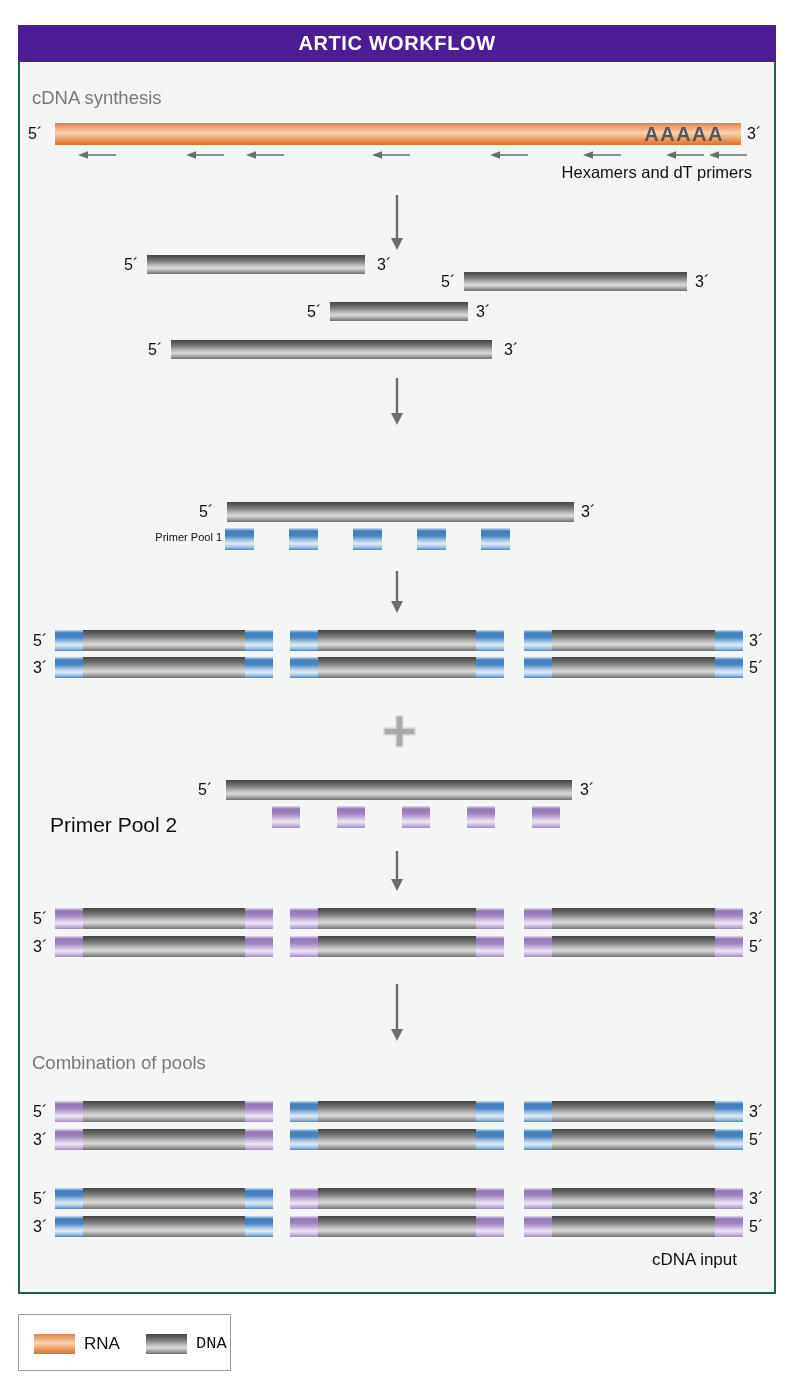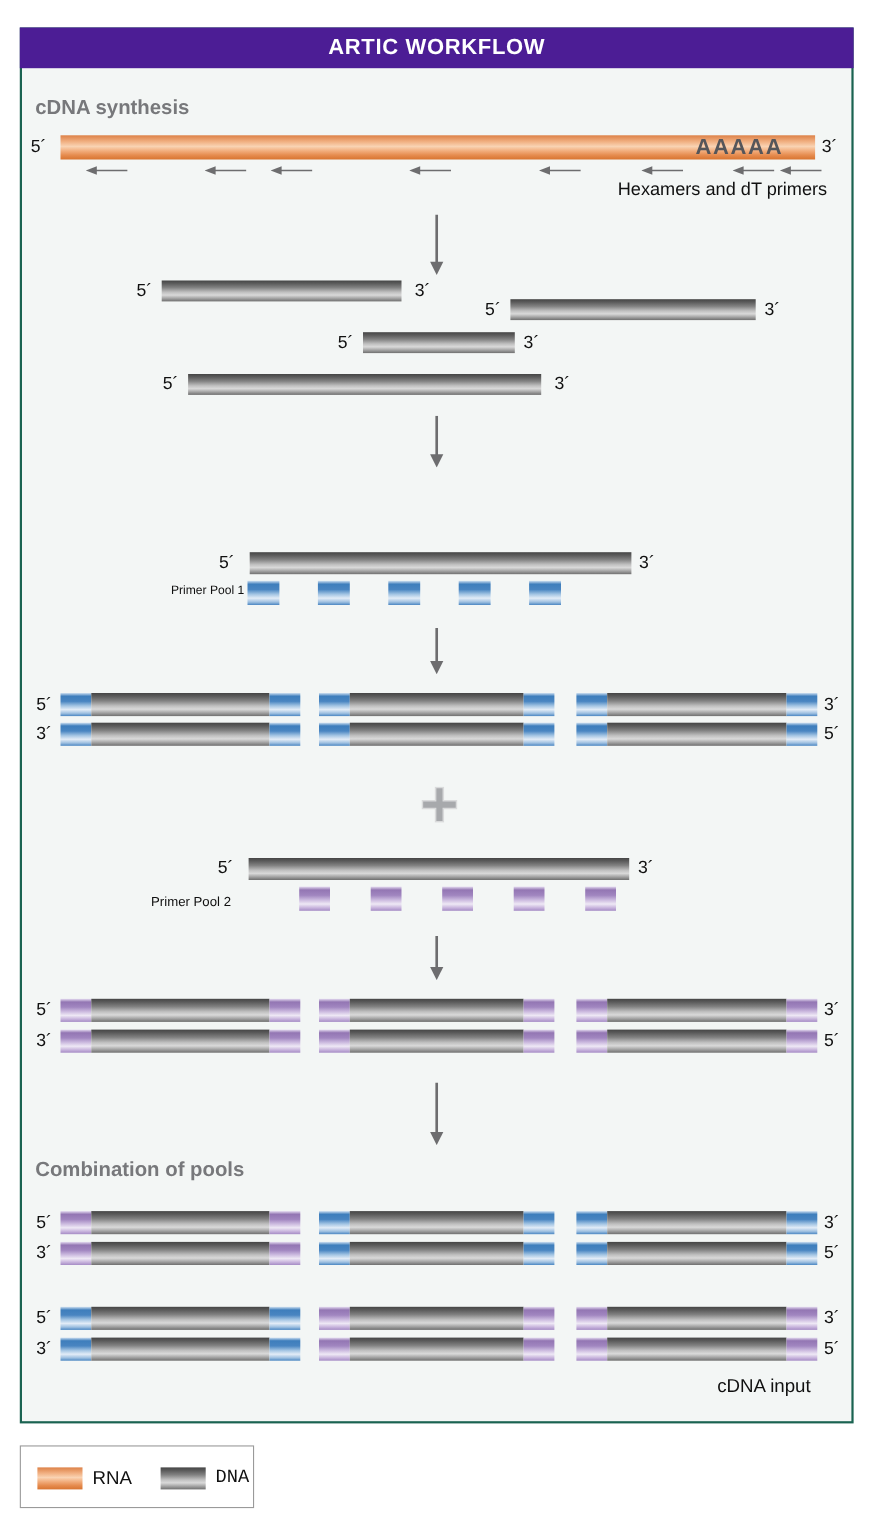--- a/index.html
+++ b/index.html
@@ -6,29 +6,29 @@
   .page{position:relative;width:794px;height:1389px;background:#ffffff;
         font-family:"Liberation Sans",sans-serif;overflow:hidden;}
   .abs{position:absolute;}
   
   .main-box{left:18px;top:25px;width:758px;height:1269px;box-sizing:border-box;
             border:2px solid #1a6351;background:#f3f6f5;}
   .header-bar{left:18px;top:25px;width:758px;height:37px;box-sizing:border-box;
               background:#4c1d95;display:flex;align-items:center;justify-content:center;}
   .header-bar span{color:#ffffff;font-size:20px;font-weight:bold;letter-spacing:.6px;}
   
-  .sec-heading{position:absolute;font-size:18.5px;font-weight:bold;color:#77787b;white-space:nowrap;}
+  .sec-heading{position:absolute;font-size:18.5px;font-weight:normal;color:#77787b;white-space:nowrap;}
   .lbl{position:absolute;font-size:16px;color:#101010;white-space:nowrap;}
   .note{position:absolute;font-size:16.5px;color:#101010;white-space:nowrap;}
   
   .rna-g{background:linear-gradient(180deg,#dd8147 0%,#f2b386 28%,#f9d3b3 46%,#f2ae7e 64%,#e68c4f 82%,#d87430 100%);}
   .g-bar{background:linear-gradient(180deg,#454545 0%,#5b5b5b 14%,#828282 34%,#c0c0c0 56%,#d9d9d9 70%,#a9a9a9 84%,#6f6f6f 100%);}
   .blue-g{background:linear-gradient(180deg,#cfe0f1 0%,#3e7ebc 14%,#4985c1 36%,#a5c6e4 56%,#e2ecf7 72%,#9dbfe0 88%,#4a86c2 100%);}
   .purple-g{background:linear-gradient(180deg,#e4dbf0 0%,#9376b3 14%,#a186c0 36%,#cdbce0 56%,#eee8f5 72%,#c7b3dc 88%,#a58bc5 100%);}
-  .polya{position:absolute;right:29px;top:0;line-height:22px;font-weight:bold;
+  .polya{position:absolute;right:17px;top:0;line-height:22px;font-weight:bold;
          font-size:20px;color:#55565a;letter-spacing:1.5px;text-align:right;}
   
   .amp{position:absolute;height:21px;display:flex;}
   .amp span{display:block;height:100%;}
   .amp .end{width:28px;}
   .amp .mid{flex:1;}
   
   .primer{position:absolute;width:29px;height:22px;}
   
   .legend-box{left:18px;top:1314px;width:213px;height:57px;box-sizing:border-box;
@@ -168,21 +168,21 @@
   <div class="lbl" style="left:749px;top:657px;line-height:21px;">5´</div>
 
   <svg class="abs" style="left:383px;top:715px;" width="33" height="33" viewBox="0 0 33 33">
       <path d="M13 1 h7 v12 h12 v7 h-12 v12 h-7 v-12 h-12 v-7 h12 z" fill="#a7a9ac" stroke="#d9dadb" stroke-width="1.4"></path>
     </svg>
 
   <div class="lbl" style="left:198px;top:780px;line-height:20px;">5´</div>
   <div class="abs g-bar" style="left:226px;top:780px;width:346px;height:20px;"></div>
   <div class="lbl" style="left:580px;top:780px;line-height:20px;">3´</div>
 
-  <div class="note" style="left:50px;top:813px;width:160px;text-align:right;font-size:12px;">Primer Pool 2</div>
+  <div class="note" style="left:50px;top:813px;width:160px;text-align:left;font-size:21px;">Primer Pool 2</div>
   <div class="primer purple-g" style="left:272px;top:806px;width:28px;"></div>
   <div class="primer purple-g" style="left:337px;top:806px;width:28px;"></div>
   <div class="primer purple-g" style="left:402px;top:806px;width:28px;"></div>
   <div class="primer purple-g" style="left:467px;top:806px;width:28px;"></div>
   <div class="primer purple-g" style="left:532px;top:806px;width:28px;"></div>
 
   <svg class="abs" style="left:389px;top:851px;" width="16" height="40">
       <line x1="8" y1="0" x2="8" y2="29" stroke="#6d6d6f" stroke-width="2.4"></line>
       <polygon points="2,28 14,28 8,40" fill="#6d6d6f"></polygon>
     </svg>

